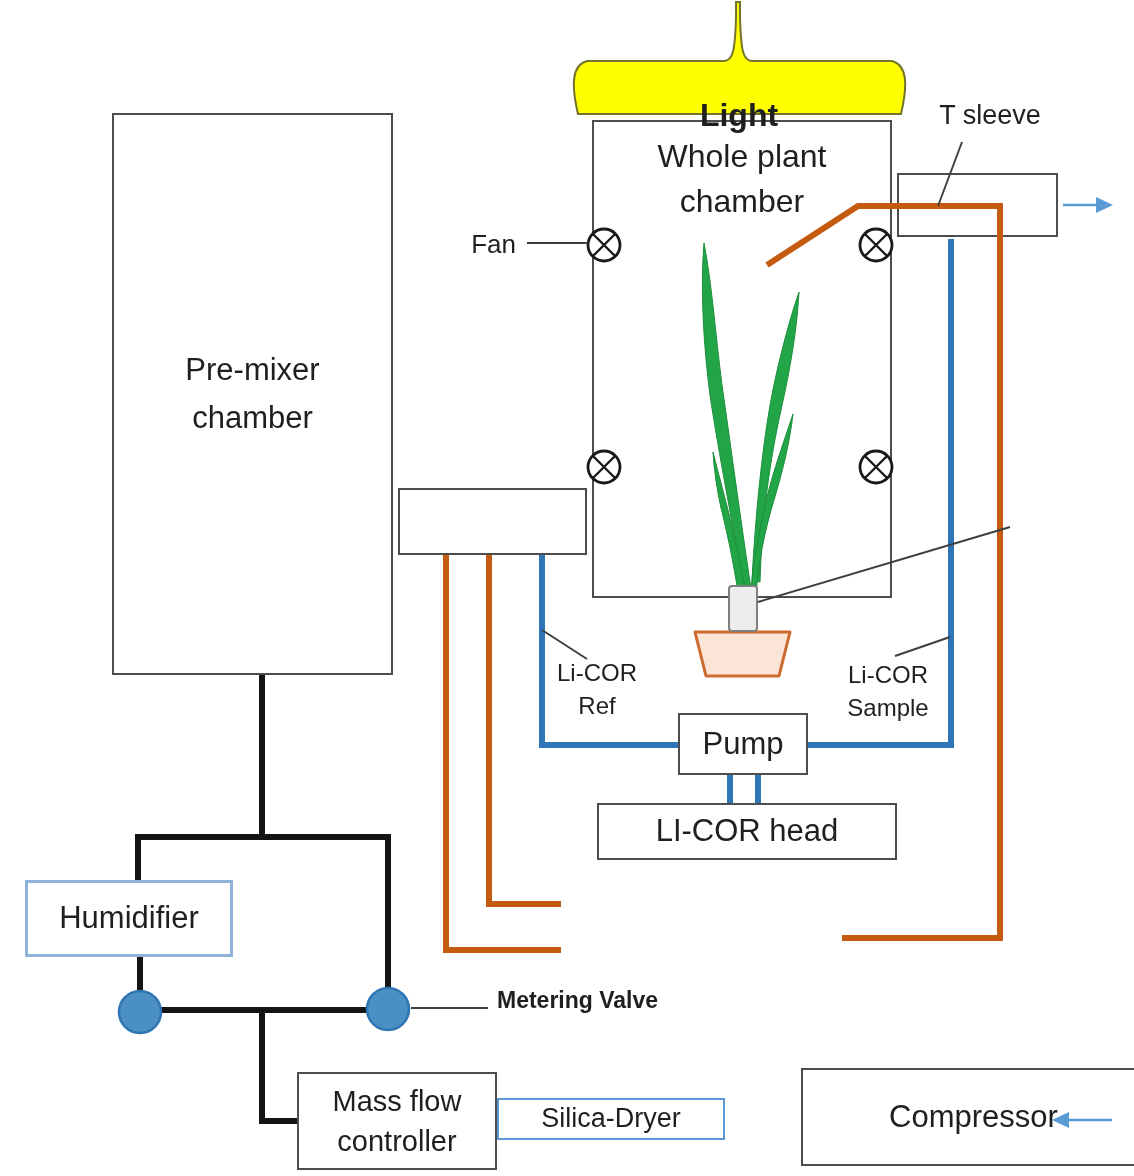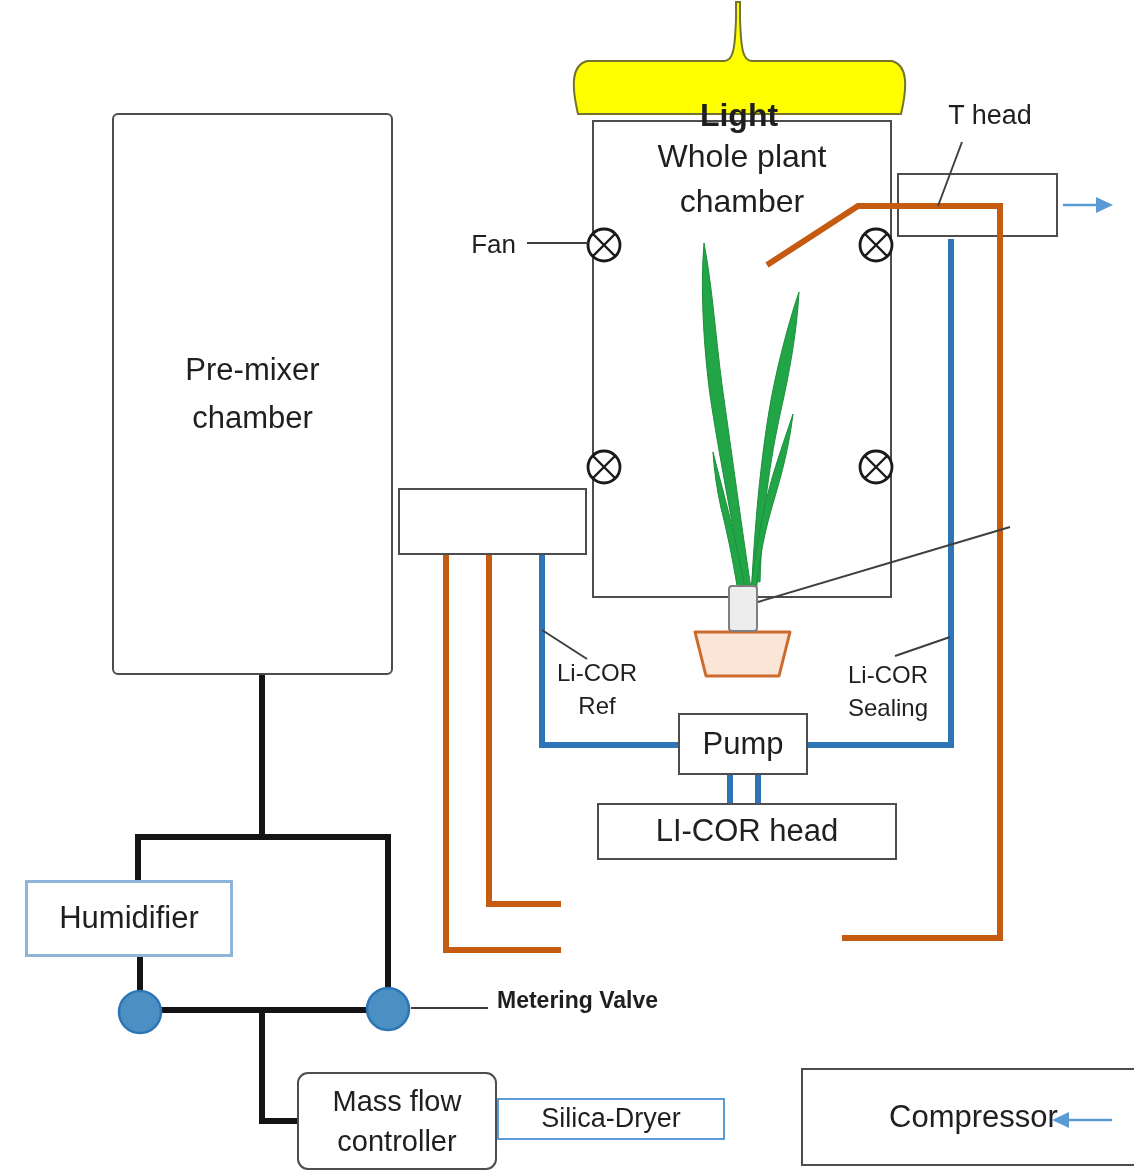--- a/index.html
+++ b/index.html
@@ -51,21 +51,21 @@
     <path class="pipe-blue" d="M730,775 L730,803"></path>
     <path class="pipe-blue" d="M758,775 L758,803"></path>
 
     <path class="pipe-orange" d="M446,554 L446,950 L561,950"></path>
     <path class="pipe-orange" d="M489,554 L489,904 L561,904"></path>
 
     <circle class="valve" cx="140" cy="1012" r="21"></circle>
     <circle class="valve" cx="388" cy="1009" r="21"></circle>
   </svg>
 
-  <div class="box" style="left:112px;top:113px;width:281px;height:562px;border-radius:6px;">
+  <div class="box" style="left:112px;top:113px;width:281px;height:562px;">
     <div class="big" style="line-height:48px;">
       <span>Pre-mixer</span><br>
       <span>chamber</span>
     </div>
   </div>
 
   <div class="box" style="left:592px;top:120px;width:300px;height:478px;justify-content:flex-start;">
     <div class="big" style="line-height:45px;padding-top:12px;font-size:32px;">
       <span>Whole plant</span><br>
       <span>chamber</span>
@@ -82,21 +82,21 @@
 
   <div class="box" style="left:597px;top:803px;width:300px;height:57px;">
     <span class="big">LI-COR head</span>
   </div>
 
 
   <div class="box" style="left:25px;top:880px;width:208px;height:77px;border:3px solid var(--humidifier-border,#8fb3d9);">
     <span class="big">Humidifier</span>
   </div>
 
-  <div class="box" style="left:297px;top:1072px;width:200px;height:98px;border-radius:11px;">
+  <div class="box" style="left:297px;top:1072px;width:200px;height:98px;">
     <div style="font-size:29px;line-height:40px;">
       <span>Mass flow</span><br>
       <span>controller</span>
     </div>
   </div>
 
   <div class="box" style="left:497px;top:1098px;width:228px;height:42px;border:2.5px solid var(--dryer-border,#5b9bd5);">
     <span style="font-size:27px;">Silica-Dryer</span>
   </div>
 
@@ -151,30 +151,30 @@
       <polygon class="arrow-head" points="1113,205 1096,197 1096,213"></polygon>
     </g>
     <g>
       <path class="arrow-line" d="M1068,1120 L1112,1120"></path>
       <polygon class="arrow-head" points="1052,1120 1069,1112 1069,1128"></polygon>
     </g>
   </svg>
 
   <div class="lbl" style="left:659px;top:95px;width:160px;font-size:32px;font-weight:700;">Light</div>
 
-  <div class="lbl" style="left:920px;top:99px;width:140px;font-size:27px;">T head</div>
+  <div class="lbl" style="left:920px;top:99px;width:140px;font-size:27px;">T sleeve</div>
 
   <div class="lbl" style="left:450px;top:228px;width:66px;font-size:26px;text-align:right;">Fan</div>
 
 
   <div class="lbl" style="left:547px;top:656px;width:100px;font-size:24px;line-height:33px;">
     <span>Li-COR</span><br>
     <span>Ref</span>
   </div>
 
   <div class="lbl" style="left:838px;top:658px;width:100px;font-size:24px;line-height:33px;">
     <span>Li-COR</span><br>
-    <span>Sealing</span>
+    <span>Sample</span>
   </div>
 
   <div class="lbl" style="left:497px;top:986px;width:190px;font-size:23px;font-weight:600;text-align:left;">Metering Valve</div>
 
 </div>
 
 </body></html>

